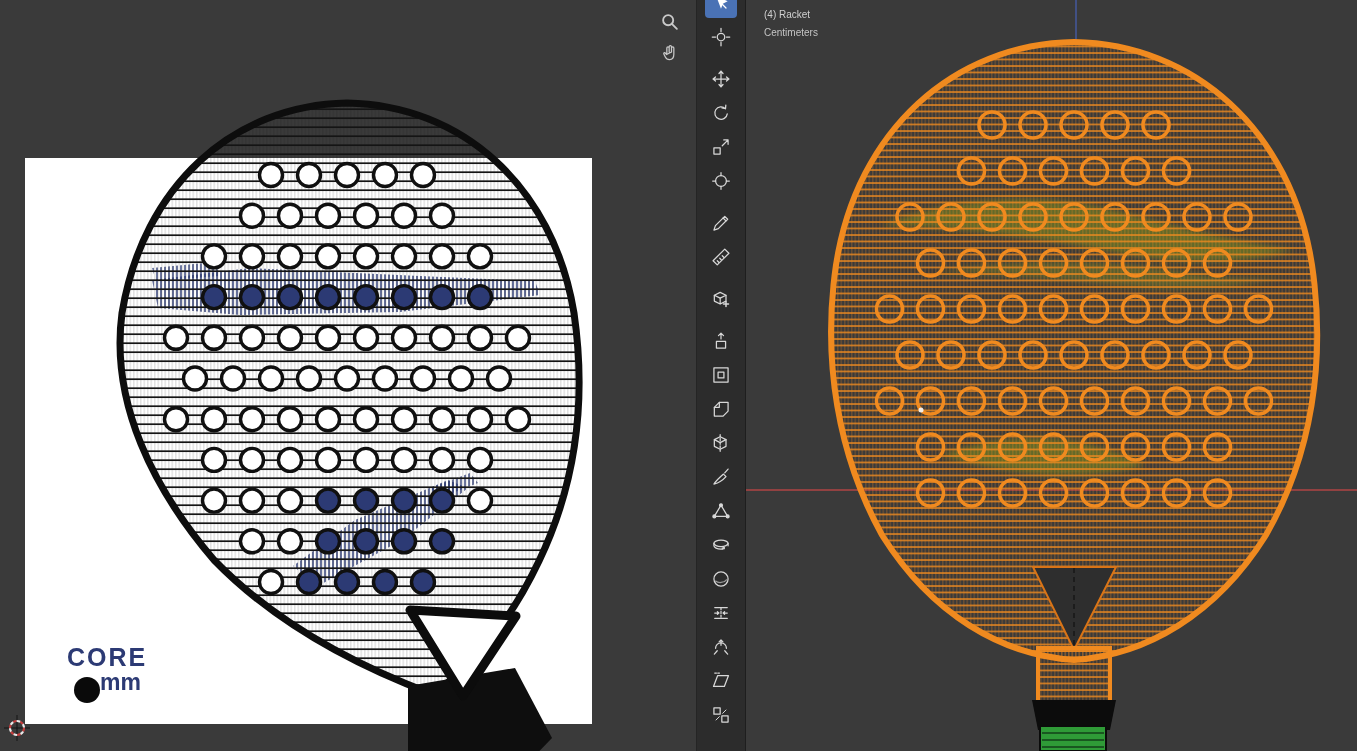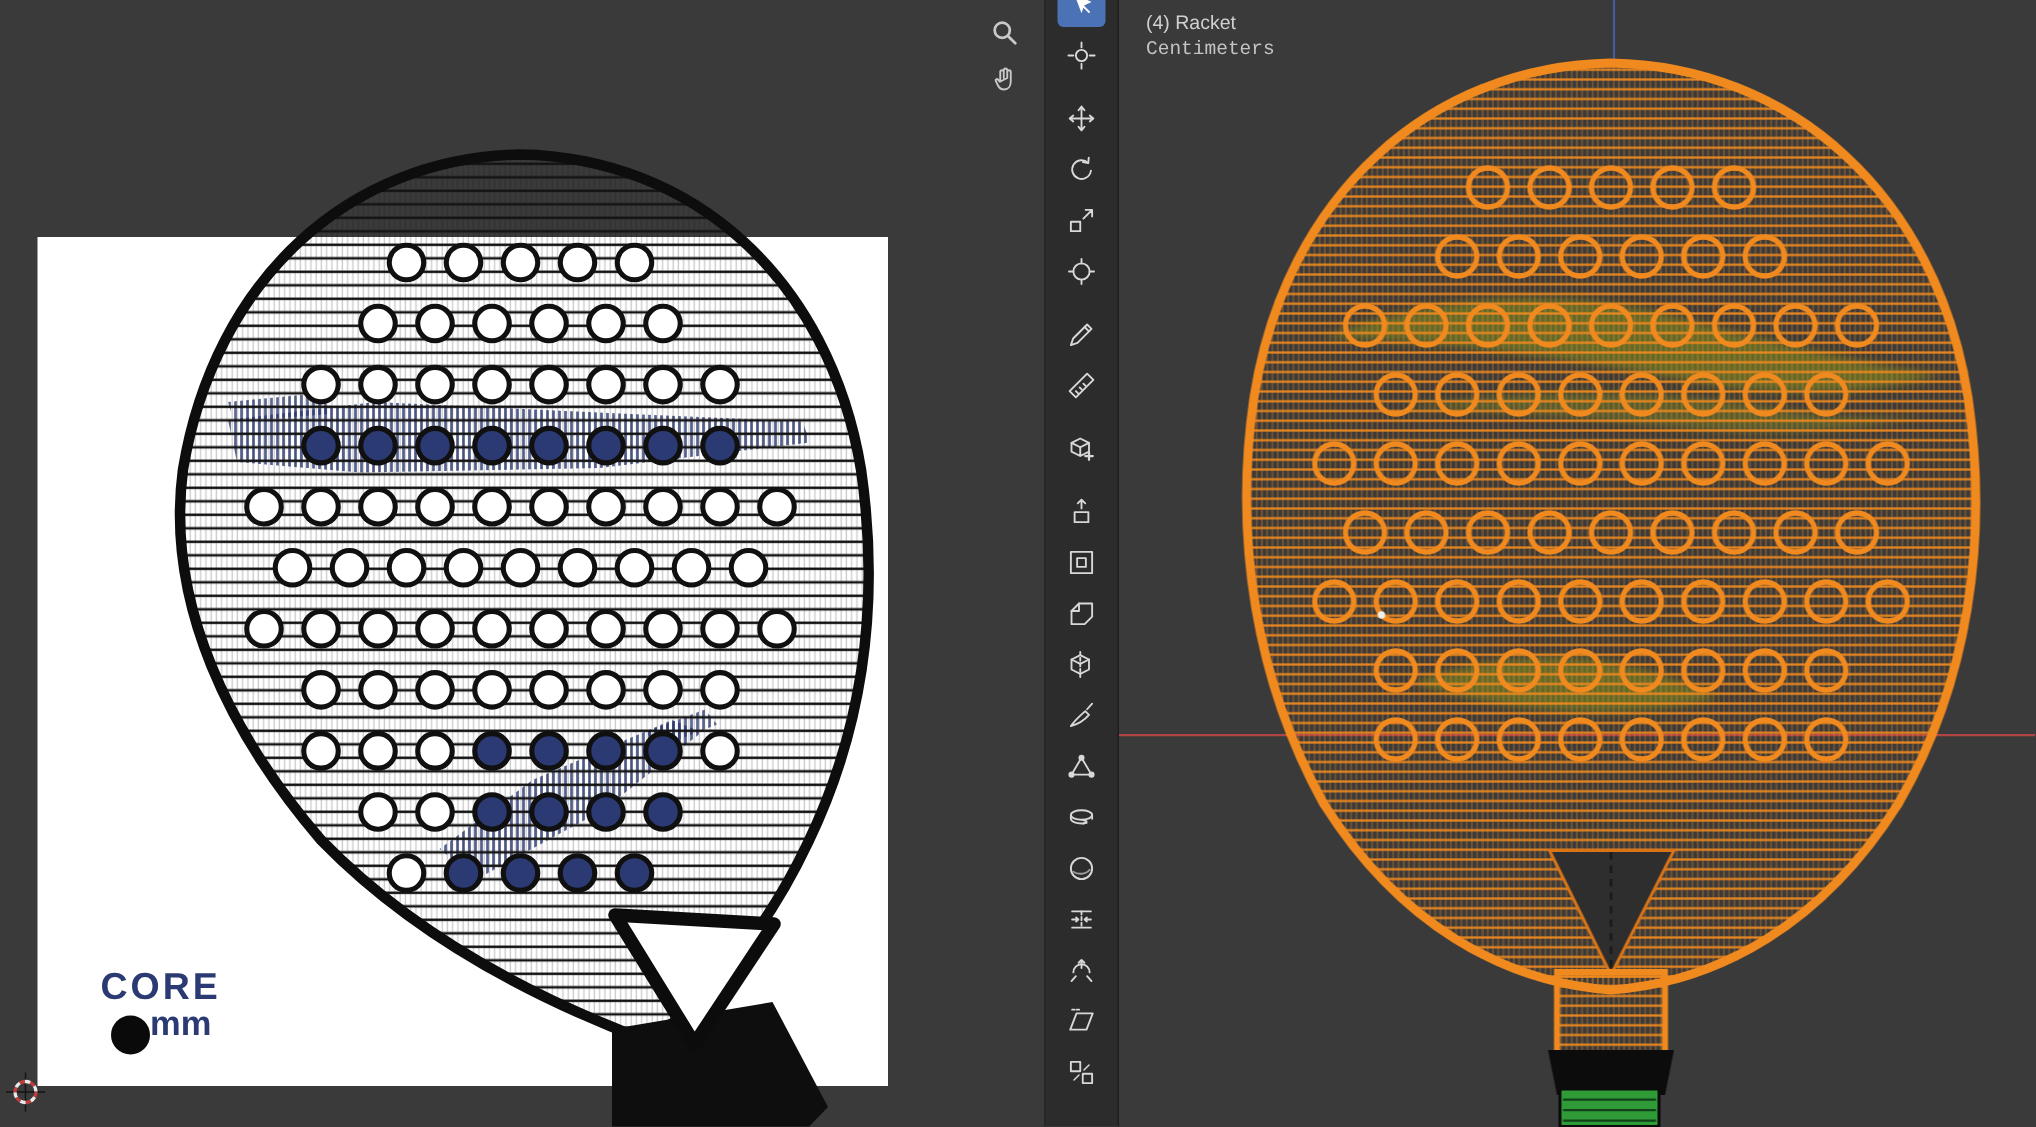--- a/index.html
+++ b/index.html
@@ -17,22 +17,22 @@
   .viewport-right{left:746px;width:611px;}
   .toolshelf{position:absolute;left:696px;top:0;width:50px;height:751px;
     background:var(--toolbar-bg);border-left:1px solid #252525;border-right:1px solid #1e1e1e;
     display:flex;flex-direction:column;align-items:center;overflow:hidden;}
   .tool-btn{width:32px;height:30px;margin-top:4px;border-radius:4px;display:flex;
     align-items:center;justify-content:center;color:var(--icon-gray);flex:0 0 auto;cursor:pointer;}
   .tool-btn.active{background:var(--active-tool-blue);color:#fff;}
   .tool-btn.group-start{margin-top:12px;}
   .tool-btn:first-child{margin-top:-12px;}
   .overlay-text{position:absolute;left:18px;top:6px;color:var(--overlay-text-gray);
-    font-size:13px;line-height:18px;pointer-events:none;}
-  .overlay-text .line2{color:#c4c4c4;font-family:Liberation Mono, monospace;}
+    font-size:10px;line-height:18px;pointer-events:none;}
+  .overlay-text .line2{color:#c4c4c4;}
   .nav-gizmos{position:absolute;right:14px;top:-8px;display:flex;flex-direction:column;
     gap:7px;color:#c9c9c9;}
   .nav-gizmo{width:24px;height:24px;display:flex;align-items:center;justify-content:center;}
   svg.canvas{position:absolute;left:0;top:0;}
 </style>
 </head>
 <body>
 
 <div class="app">
 

